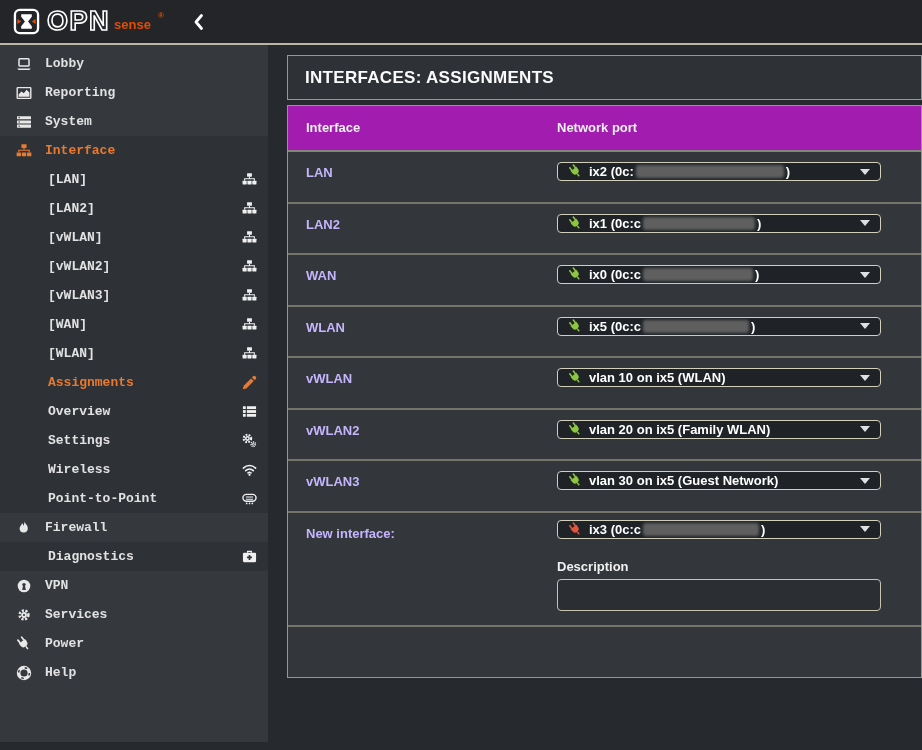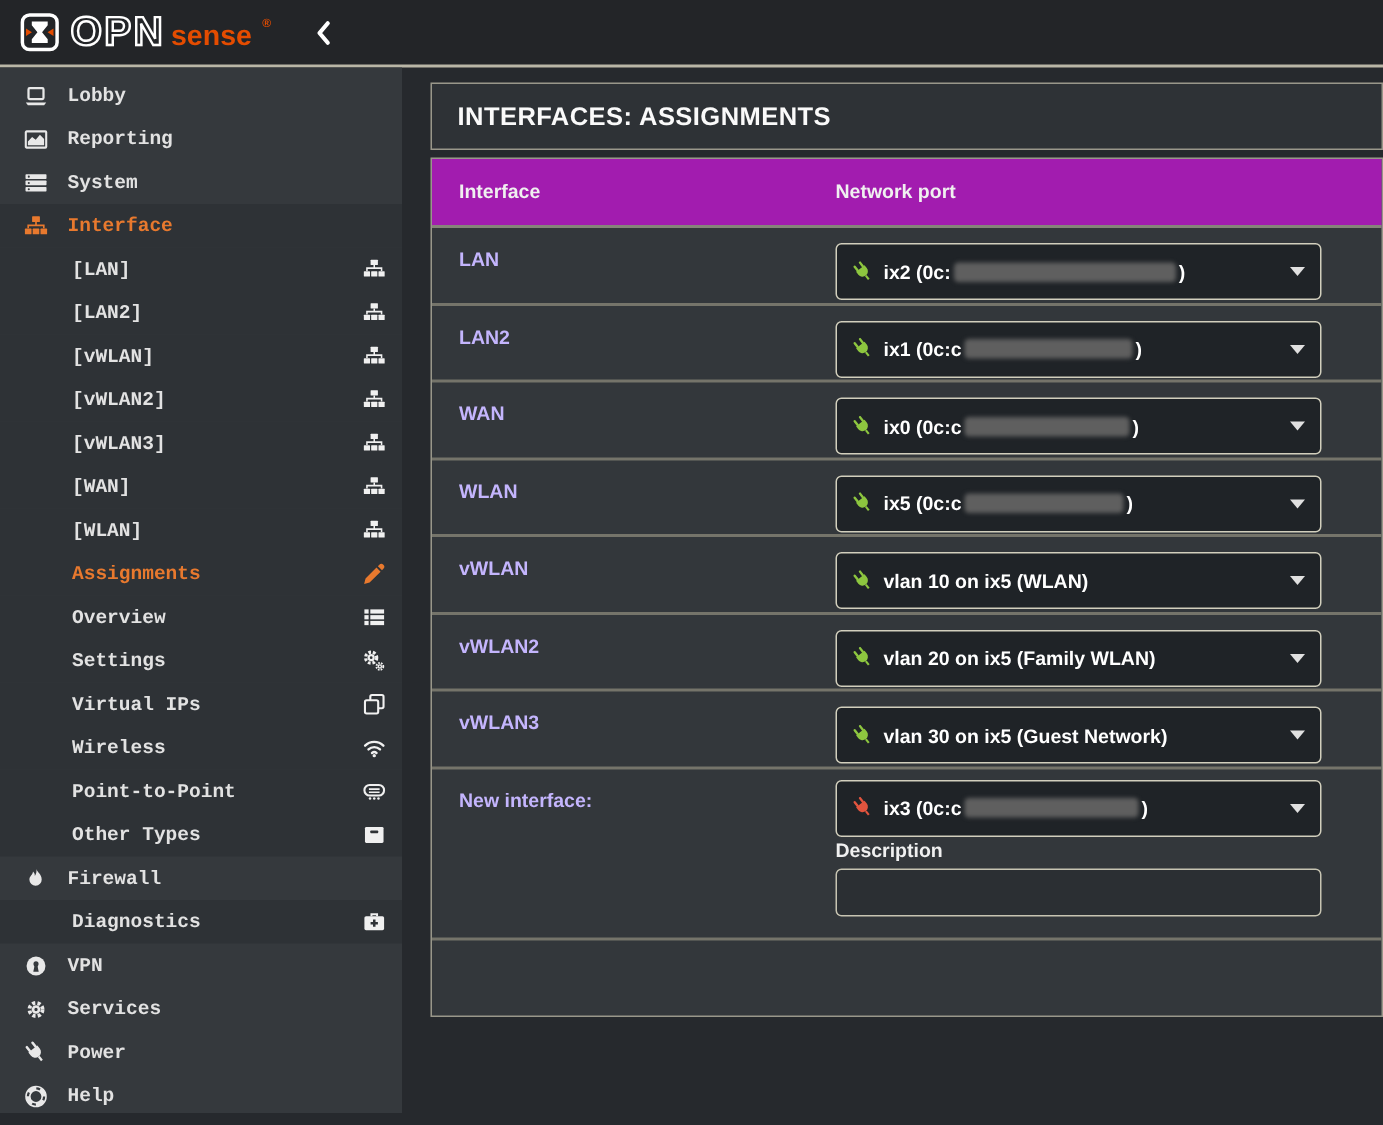--- a/index.html
+++ b/index.html
@@ -12,21 +12,21 @@
   .topbar{
     position:absolute;left:0;top:0;width:922px;height:43px;
     background:#232528;border-bottom:2px solid #b9b6a6;
     display:flex;align-items:center;
   }
   .logo{display:flex;align-items:center;gap:7px;margin-left:13px;cursor:pointer;}
   .logo-opn{
     font-size:27px;font-weight:700;letter-spacing:1.5px;color:transparent;
     -webkit-text-stroke:1.6px #ffffff;line-height:1;
   }
-  .logo-sense{font-size:19px;font-weight:700;line-height:1;position:relative;top:3px;margin-left:-3px;}
+  .logo-sense{font-size:13px;font-weight:700;line-height:1;position:relative;top:3px;margin-left:-3px;}
   .logo-reg{font-size:8px;font-weight:700;position:relative;top:-6px;}
   .topbar-chev{margin-left:28px;display:flex;align-items:center;}
   
   .sidebar{
     position:absolute;left:0;top:45px;width:268px;height:697px;
     background:#35393d;padding-top:4px;box-sizing:border-box;
   }
   .sb-item{
     height:29px;display:flex;align-items:center;position:relative;
     padding-left:14px;cursor:pointer;color:#e2e2e2;font-family:Liberation Mono, monospace;
@@ -58,21 +58,21 @@
   .th{position:absolute;top:14px;font-size:13px;font-weight:700;color:#f0f0f0;}
   .th.c1{left:18px;} .th.c2{left:269px;}
   .trow{
     height:51.5px;box-sizing:border-box;border-bottom:2px solid #75746a;
     position:relative;flex:none;
   }
   .trow.newrow{height:114px;}
   .tfoot{flex:1;border-bottom:none;}
   .tname{position:absolute;left:18px;top:13px;font-size:13px;font-weight:700;color:#c4b5fd;}
   .dd{
-    position:absolute;left:269px;top:10px;width:324px;height:38px;box-sizing:border-box;
+    position:absolute;left:269px;top:10px;width:324px;height:19px;box-sizing:border-box;
     background:#1f2327;border:1px solid #d2cfbd;border-radius:4px;cursor:pointer;
     display:flex;align-items:center;padding:0 10px;
   }
   .newrow .dd{top:7px;}
   .ddtext{font-size:13px;font-weight:600;color:#ffffff;margin-left:6px;white-space:nowrap;}
   .plug{display:inline-flex;flex:none;}
   .plug.up{color:#8dc63f;} .plug.down{color:#e2543e;}
   .caret{
     margin-left:auto;width:0;height:0;flex:none;
     border-left:5px solid transparent;border-right:5px solid transparent;
@@ -267,29 +267,20 @@
   <div class="sb-item sub">
     <span class="sb-label">Settings</span>
     <span class="sb-rico">
       <svg width="15" height="15" viewBox="0 0 16 16">
           <use href="#i-gear" transform="translate(-1.4,-1.4) scale(0.9)"></use>
           <use href="#i-gear" transform="translate(7.6,7.6) scale(0.55)"></use>
         </svg>
     </span>
   </div>
 
-  <div class="sb-item sub">
-    <span class="sb-label">Virtual IPs</span>
-    <span class="sb-rico">
-      <svg width="15" height="15" viewBox="0 0 16 16">
-          <rect x="5.2" y="1.4" width="9.4" height="9.4" rx="1.2" fill="none" stroke="currentColor" stroke-width="1.5"></rect>
-          <rect x="1.4" y="5.2" width="9.4" height="9.4" rx="1.2" fill="#2e3236" stroke="currentColor" stroke-width="1.5"></rect>
-        </svg>
-    </span>
-  </div>
 
   <div class="sb-item sub">
     <span class="sb-label">Wireless</span>
     <span class="sb-rico">
       <svg width="15" height="15" viewBox="0 0 16 16">
           <path d="M1.5 6.5a9.2 9.2 0 0 1 13 0" fill="none" stroke="currentColor" stroke-width="1.7" stroke-linecap="round"></path>
           <path d="M3.9 9.2a6 6 0 0 1 8.2 0" fill="none" stroke="currentColor" stroke-width="1.7" stroke-linecap="round"></path>
           <path d="M6.4 11.7a2.6 2.6 0 0 1 3.2 0" fill="none" stroke="currentColor" stroke-width="1.7" stroke-linecap="round"></path>
           <circle cx="8" cy="13.6" r="1.2" fill="currentColor"></circle>
         </svg>
@@ -302,29 +293,20 @@
       <svg width="15" height="15" viewBox="0 0 16 16">
           <rect x="1" y="3.6" width="14" height="7.4" rx="3.7" fill="none" stroke="currentColor" stroke-width="1.5"></rect>
           <path d="M4.2 6.5h7.6M4.2 8.7h7.6" stroke="currentColor" stroke-width="1.1" fill="none"></path>
           <circle cx="5" cy="13.2" r="0.9" fill="currentColor"></circle>
           <circle cx="8" cy="13.2" r="0.9" fill="currentColor"></circle>
           <circle cx="11" cy="13.2" r="0.9" fill="currentColor"></circle>
         </svg>
     </span>
   </div>
 
-  <div class="sb-item sub">
-    <span class="sb-label">Other Types</span>
-    <span class="sb-rico">
-      <svg width="15" height="15" viewBox="0 0 16 16">
-          <rect x="1.4" y="2.4" width="13.2" height="11.4" rx="1" fill="currentColor"></rect>
-          <rect x="5.2" y="5" width="5.6" height="1.9" rx="0.5" fill="#2e3236"></rect>
-        </svg>
-    </span>
-  </div>
 
   <div class="sb-item">
     <span class="sb-ico">
       <svg width="16" height="16" viewBox="0 0 16 16">
           <path d="M8.2 1.2c.4 2.2 3.6 3.5 3.6 7.1a4.1 4.1 0 0 1-8.2.2C3.6 6 5.8 5.3 6 3c.8.9 1.4 1.7 1.2 3 .9-1.2 1.4-3 1-4.8z" fill="currentColor"></path>
         </svg>
     </span>
     <span class="sb-label">Firewall</span>
   </div>
 

